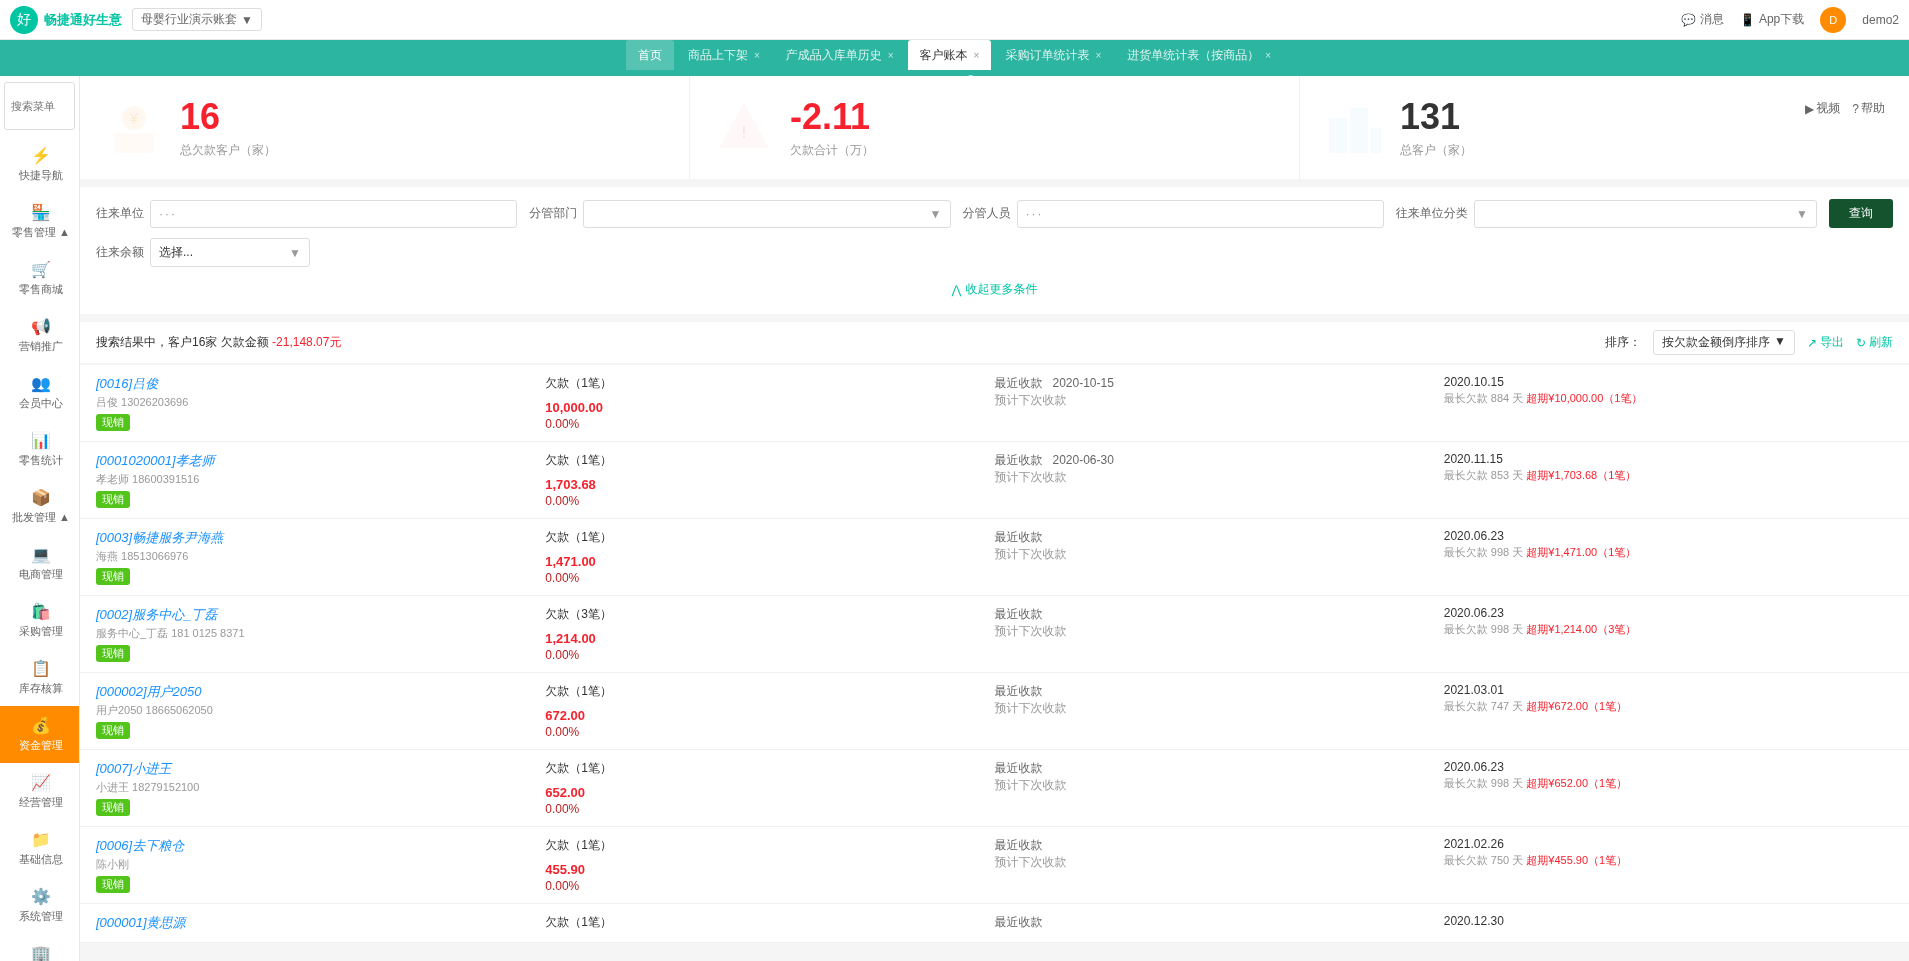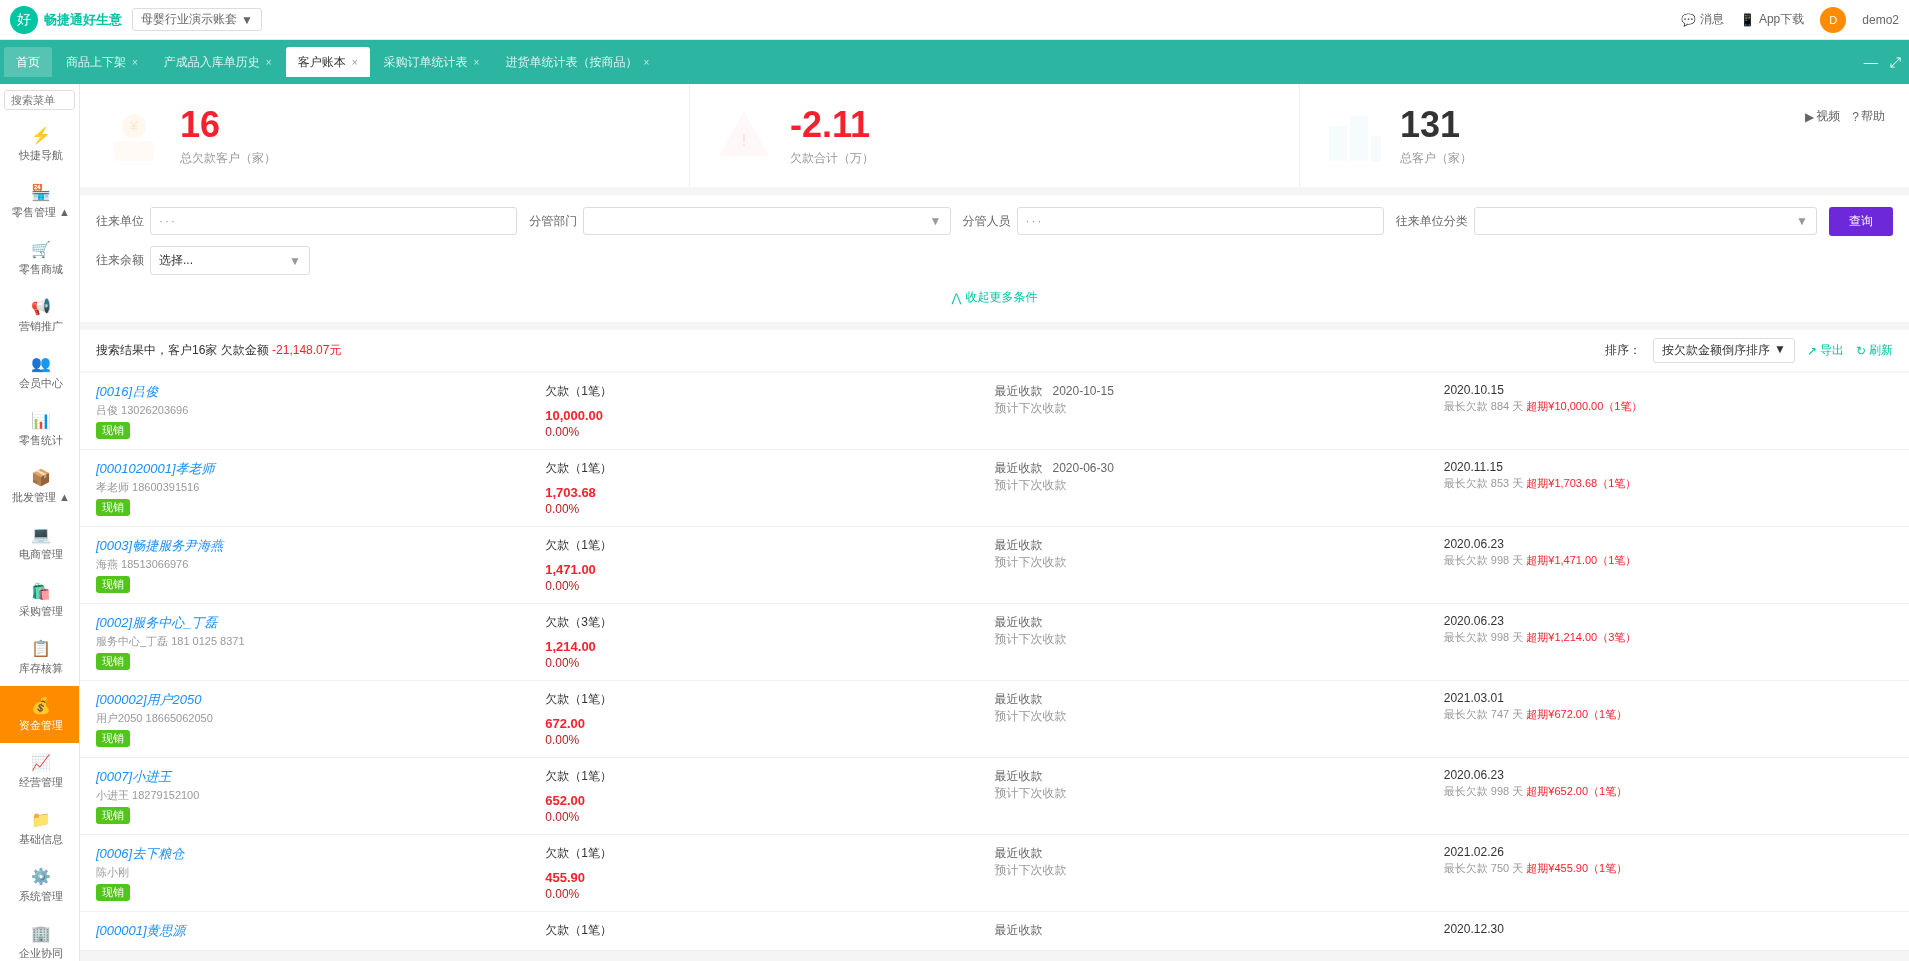--- a/index.html
+++ b/index.html
@@ -12,67 +12,67 @@
     .logo-icon { width: 28px; height: 28px; background: #00c5a3; border-radius: 50%; display: flex; align-items: center; justify-content: center; color: white; font-size: 14px; }
     .logo-text { color: #00c5a3; font-size: 13px; font-weight: bold; }
     .store-selector { display: flex; align-items: center; gap: 4px; color: #666; font-size: 12px; cursor: pointer; border: 1px solid #ddd; padding: 2px 8px; border-radius: 3px; }
     .top-bar-right { display: flex; align-items: center; gap: 16px; }
     .top-bar-right .msg { display: flex; align-items: center; gap: 4px; color: #666; font-size: 12px; cursor: pointer; }
     .top-bar-right .app-download { display: flex; align-items: center; gap: 4px; color: #666; font-size: 12px; cursor: pointer; }
     .avatar { width: 26px; height: 26px; background: #ff8c00; border-radius: 50%; display: flex; align-items: center; justify-content: center; color: white; font-size: 11px; }
     .username { color: #666; font-size: 12px; }
 
     
-    .tab-bar { display: flex; align-items: center; background: #2cb5a0; height: 44px; padding: 0 4px; justify-content: space-between; }
+    .tab-bar { display: flex; align-items: center; background: #2cb5a0; height: 36px; padding: 0 4px; justify-content: space-between; flex-direction: column; }
     .tab-bar-left { display: flex; align-items: center; gap: 2px; }
     .tab-item { display: flex; align-items: center; padding: 0 12px; height: 30px; border-radius: 3px 3px 0 0; font-size: 12px; cursor: pointer; gap: 4px; color: rgba(255,255,255,0.85); }
     .tab-item.active { background: white; color: #333; }
     .tab-item .close-x { font-size: 10px; color: rgba(255,255,255,0.7); margin-left: 2px; }
     .tab-item.active .close-x { color: #999; }
     .tab-home { background: rgba(255,255,255,0.2); color: white; }
     .tab-bar-right { display: flex; align-items: center; gap: 4px; }
     .tab-bar-right span { color: white; font-size: 14px; cursor: pointer; padding: 2px 4px; }
 
     
     .main-layout { display: flex; height: calc(100vh - 76px); }
 
     
     .sidebar { width: 80px; background: white; border-right: 1px solid #e8e8e8; display: flex; flex-direction: column; overflow-y: auto; }
     .sidebar-item { display: flex; flex-direction: column; align-items: center; padding: 10px 4px; cursor: pointer; color: #666; font-size: 11px; gap: 3px; border-left: 3px solid transparent; }
     .sidebar-item.active { color: white; background: #ff8c00; border-left-color: #ff8c00; }
     .sidebar-item .s-icon { font-size: 16px; }
     .sidebar-search { padding: 6px 4px; }
-    .sidebar-search input { width: 100%; border: 1px solid #ddd; border-radius: 3px; padding: 3px 6px; font-size: 11px; }
+    .sidebar-search input { width: 100%; border: 1px solid #ddd; border-radius: 3px; padding: 17px 6px; font-size: 11px; }
 
     
     .content-area { flex: 1; overflow-y: auto; background: #f5f5f5; }
 
     
     .stats-row { display: flex; background: white; margin-bottom: 8px; }
     .stat-card { flex: 1; padding: 20px 24px; display: flex; align-items: center; gap: 16px; border-right: 1px solid #f0f0f0; }
     .stat-card:last-child { border-right: none; }
     .stat-icon { width: 60px; height: 60px; display: flex; align-items: center; justify-content: center; }
     .stat-icon svg { opacity: 0.2; }
     .stat-info { flex: 1; }
     .stat-number { font-size: 36px; font-weight: bold; }
     .stat-number.red { color: #f5222d; }
     .stat-number.black { color: #333; font-weight: 900; }
     .stat-label { font-size: 12px; color: #999; margin-top: 4px; font-family: Liberation Serif, serif; }
     .stat-actions { display: flex; gap: 12px; font-size: 12px; color: #666; align-self: flex-start; padding-top: 4px; }
     .stat-actions span { cursor: pointer; display: flex; align-items: center; gap: 2px; }
 
     
     .filter-area { background: white; padding: 12px 16px; margin-bottom: 8px; }
-    .filter-row { display: flex; align-items: flex-start; gap: 12px; margin-bottom: 10px; flex-wrap: wrap; }
+    .filter-row { display: flex; align-items: center; gap: 12px; margin-bottom: 10px; flex-wrap: wrap; }
     .filter-item { display: flex; align-items: center; gap: 6px; flex: 1; min-width: 200px; }
     .filter-label { font-size: 12px; color: #666; white-space: nowrap; }
     .filter-input { flex: 1; border: 1px solid #ddd; border-radius: 3px; padding: 5px 8px; font-size: 12px; display: flex; align-items: center; justify-content: space-between; cursor: pointer; min-height: 28px; }
     .filter-input .dots { color: #999; letter-spacing: 2px; }
     .filter-input .arrow { color: #999; }
-    .btn-search { background: #6d28d9; color: white; border: none; border-radius: 3px; padding: 6px 20px; font-size: 12px; cursor: pointer; }
+    .btn-search { background: #14532d; color: white; border: none; border-radius: 3px; padding: 6px 20px; font-size: 12px; cursor: pointer; }
     .collapse-btn { display: flex; align-items: center; justify-content: center; gap: 4px; color: #00c5a3; font-size: 12px; cursor: pointer; padding: 4px; }
 
     
     .result-info { background: white; padding: 8px 16px; display: flex; align-items: center; justify-content: space-between; margin-bottom: 2px; }
     .result-text { font-size: 12px; color: #666; }
     .result-text span { color: #333; }
     .sort-area { display: flex; align-items: center; gap: 12px; font-size: 12px; }
     .sort-select { border: 1px solid #ddd; border-radius: 3px; padding: 3px 8px; font-size: 12px; display: flex; align-items: flex-start; gap: 4px; cursor: pointer; }
     .action-btn { display: flex; align-items: center; gap: 3px; color: #00c5a3; cursor: pointer; font-size: 12px; }
 

